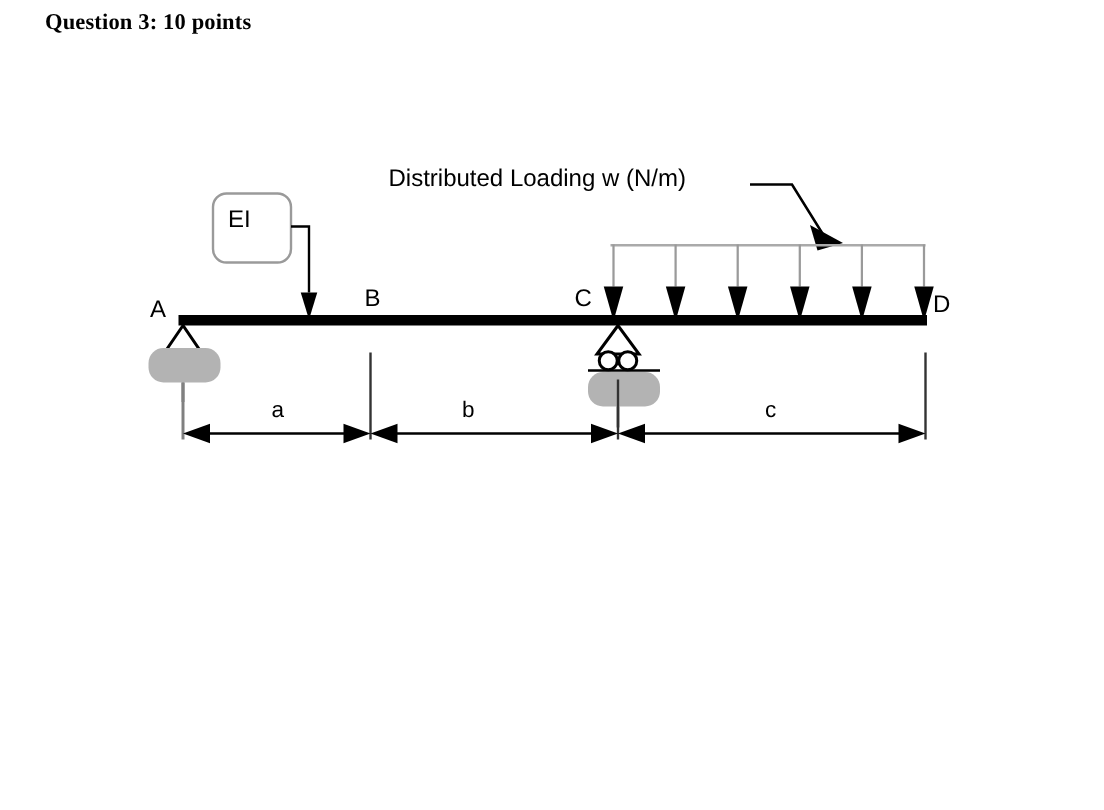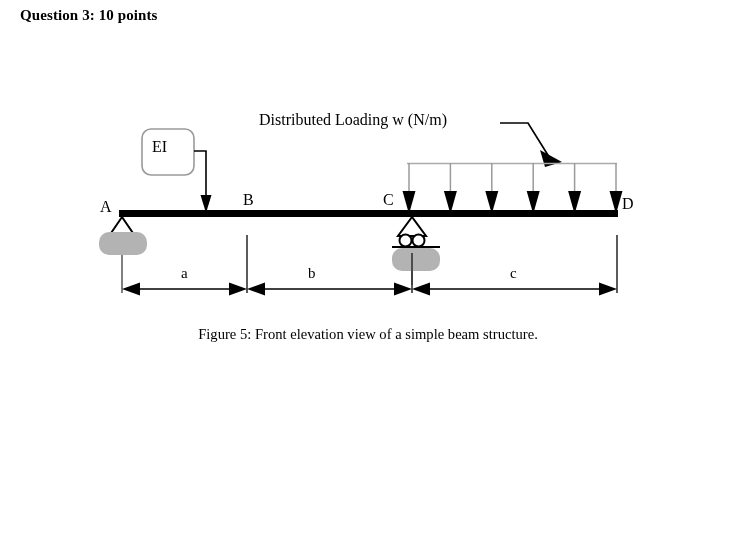--- a/index.html
+++ b/index.html
@@ -18,21 +18,21 @@
   .page {
     position: absolute;
     inset: 0;
     width: 736px;
     height: 540px;
   }
 
   
   .q-title {
     position: absolute;
-    left: 20px;
+    left: 30px;
     top: 7px;
     font-size: 15px;
     font-weight: bold;
     letter-spacing: 0.1px;
     white-space: nowrap;
   }
 
   .intro {
     position: absolute;
     left: 18px;
@@ -74,21 +74,21 @@
     left: 0;
     top: 105px;
     width: 736px;
     height: 215px;
   }
   .figure svg { display: block; }
 
   .fig-label {
     position: absolute;
     font-size: 16px;
-    font-family: Liberation Serif, serif;
+    font-family: Liberation Sans, sans-serif;
   }
   .lbl-A { left: 100px; top: 93px; }
   .lbl-B { left: 243px; top: 86px; }
   .lbl-C { left: 383px; top: 86px; }
   .lbl-D { left: 622px; top: 90px; }
   .lbl-EI { left: 152px; top: 33px; font-size: 16px; }
   .lbl-a { left: 181px; top: 160px; font-size: 15px; }
   .lbl-b { left: 308px; top: 160px; font-size: 15px; }
   .lbl-c { left: 510px; top: 160px; font-size: 15px; }
   .lbl-dist {
@@ -189,17 +189,16 @@
     <div class="fig-label lbl-A">A</div>
     <div class="fig-label lbl-B">B</div>
     <div class="fig-label lbl-C">C</div>
     <div class="fig-label lbl-D">D</div>
 
     <div class="fig-label lbl-a">a</div>
     <div class="fig-label lbl-b">b</div>
     <div class="fig-label lbl-c">c</div>
   </div>
 
-  <div class="caption">Figure 5: Front elevation view of a simple beam structure.</div>
 
 
 
 </div>
 
 </body></html>

